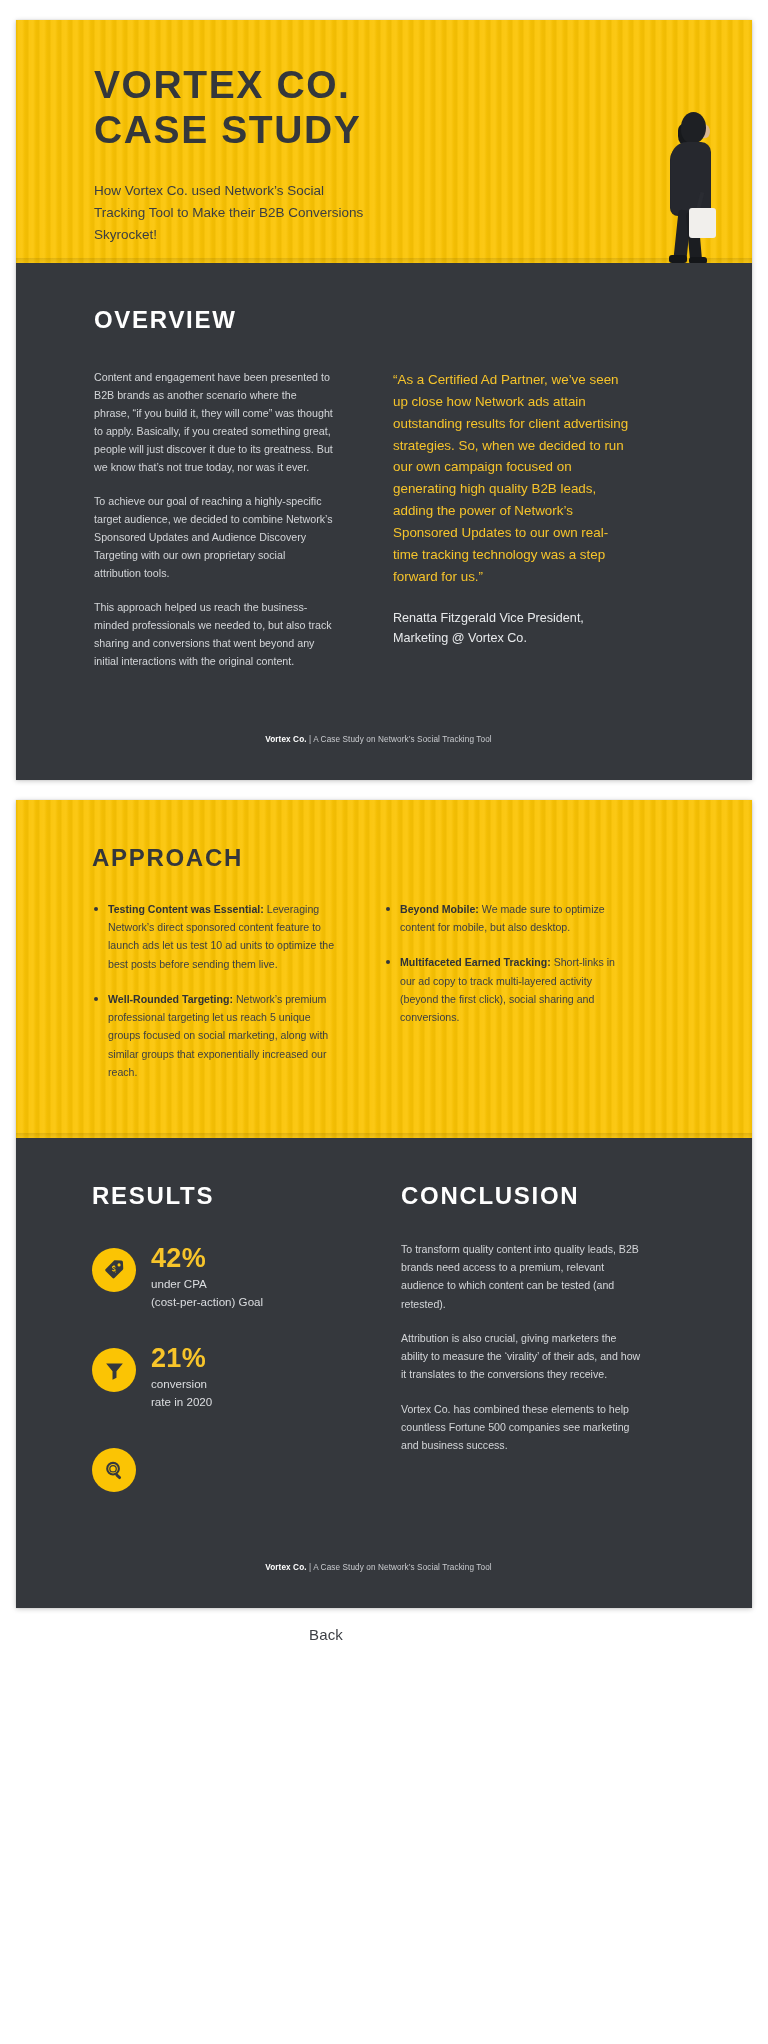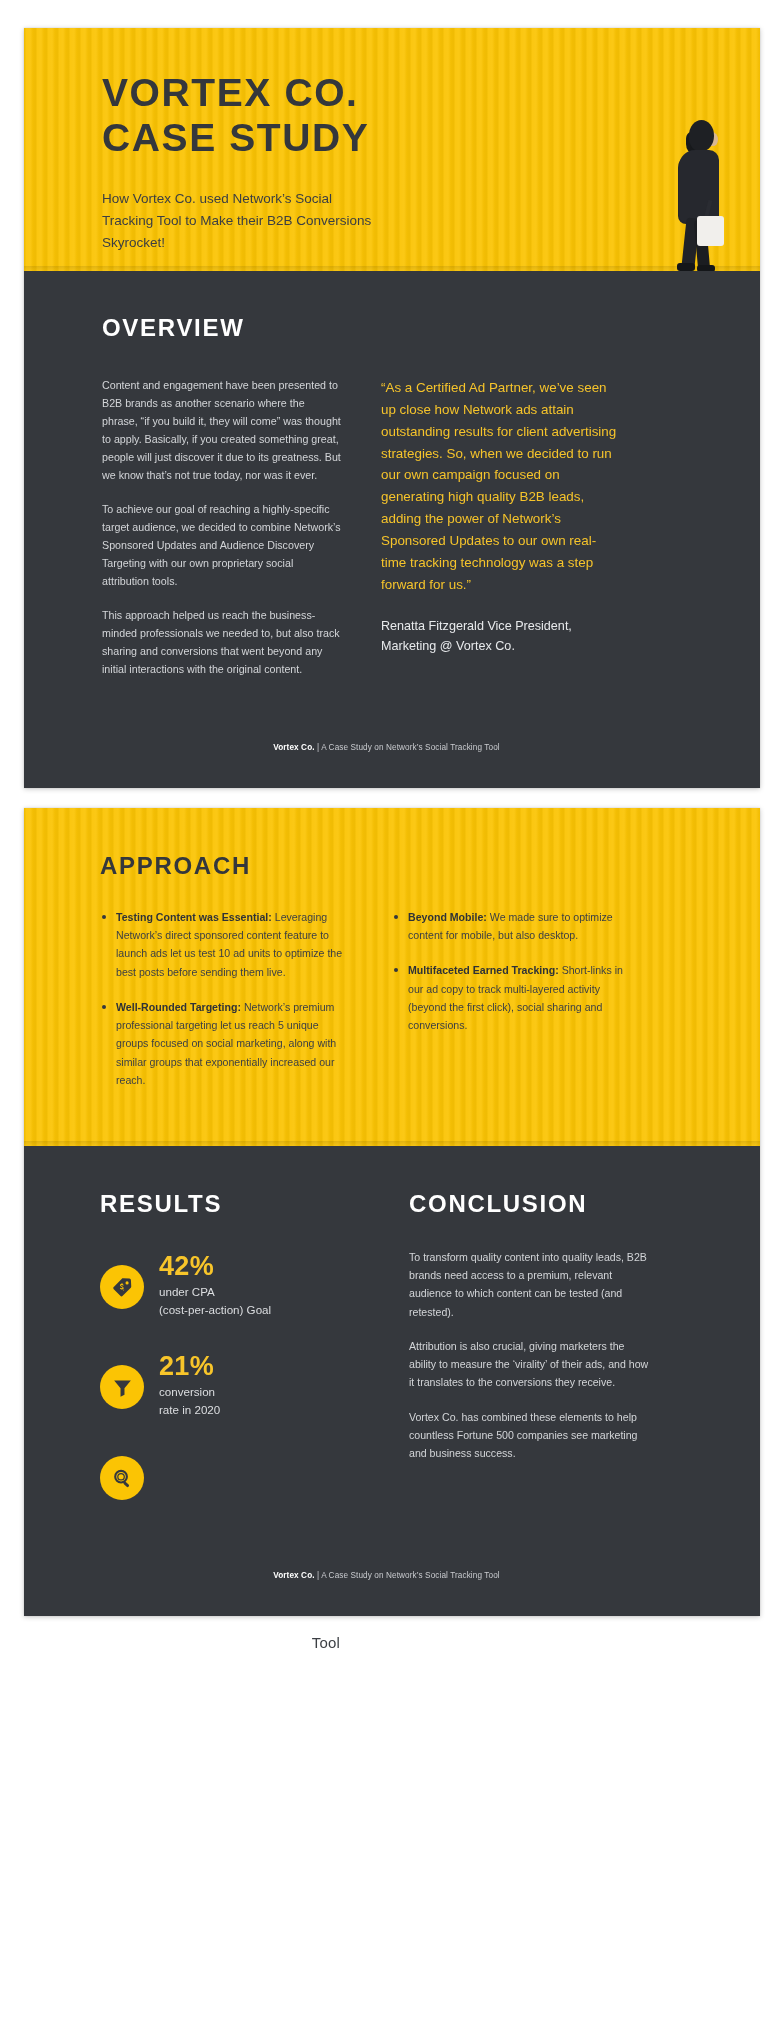--- a/index.html
+++ b/index.html
@@ -2,21 +2,21 @@
 <html><head>
 <meta charset="utf-8">
 <style>
   * { box-sizing: border-box; margin: 0; padding: 0; }
   body {
     width: 768px;
     background: #ffffff;
     font-family: "Liberation Sans", sans-serif;
     -webkit-font-smoothing: antialiased;
   }
-  .page { width: 652px; padding: 8px; }
+  .page { width: 652px; padding: 0; }
 
   
   .card-wrap { padding: 20px 16px 0 16px; }
   .card {
     position: relative;
     width: 736px;
     margin: 0 auto;
     background: #35383d;
     box-shadow: 0 1px 5px rgba(0,0,0,0.22), 0 0 1px rgba(0,0,0,0.18);
     overflow: hidden;
@@ -94,21 +94,21 @@
   .dark { background: #35383d; position: relative; }
 
   .sec-title {
     font-size: 24px;
     font-weight: 800;
     color: #ffffff;
     letter-spacing: 1.7px;
   }
 
   .front-body { padding: 43px 78px 0 78px; height: 517px; }
-  .front-cols { display: flex; margin-top: 35px; gap: 40px; }
+  .front-cols { display: flex; margin-top: 35px; gap: 60px; }
   .col-l { width: 239px; }
   .col-r { width: 239px; }
 
   .p-text {
     font-size: 10.7px;
     line-height: 1.68;
     color: #d3d5d8;
     margin-bottom: 16px;
   }
   .quote {
@@ -154,21 +154,21 @@
     background: #34373c;
   }
   ul.bul li b { font-weight: 700; color: #2f3237; }
 
   
   .back-body { padding: 44px 76px 0 76px; position: relative; height: 470px; }
   .back-cols { display: flex; gap: 42px; }
   .res-col { width: 244px; }
   .con-col { width: 244px; margin-left: 23px; }
 
-  .res-item { display: flex; align-items: center; gap: 15px; margin-top: 34px; }
+  .res-item { display: flex; align-items: flex-start; gap: 15px; margin-top: 34px; }
   .res-ico {
     flex: 0 0 auto;
     width: 44px; height: 44px; border-radius: 50%;
     background: #fbc404;
     display: flex; align-items: center; justify-content: center;
     margin-top: 4px;
   }
   .res-num {
     font-size: 27px; font-weight: 800; color: #f8c52a; line-height: 1.05;
     letter-spacing: .3px;
@@ -313,16 +313,16 @@
             <p class="con-p">Vortex Co. has combined these elements to help count­less Fortune 500 companies see marketing and business success.</p>
           </div>
 
         </div>
         <div class="footer-note">
           <b>Vortex Co.</b><span> | A Case Study on Network’s Social Tracking Tool</span>
         </div>
       </div>
 
     </div>
-    <div class="card-caption">Tool</div>
+    <div class="card-caption">Back</div>
   </div>
 
 </div>
 
 </body></html>

